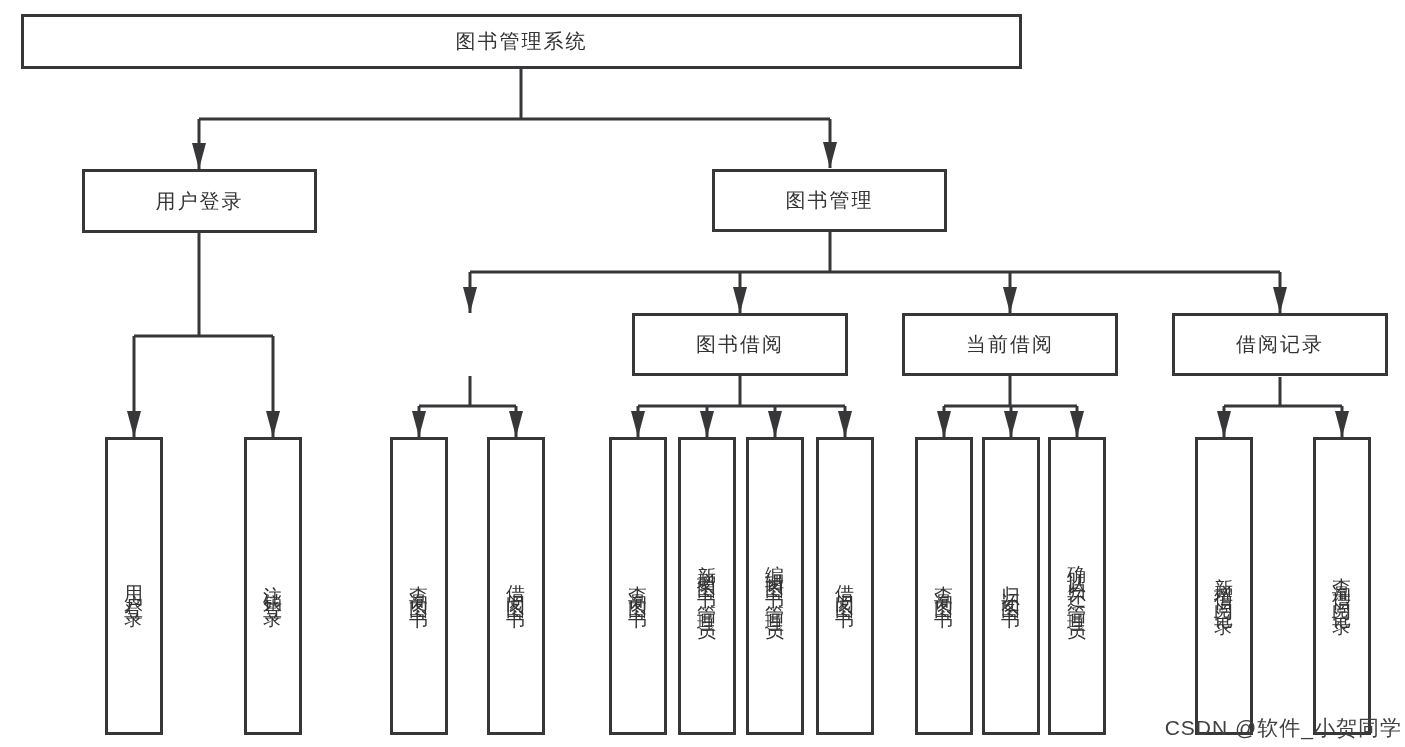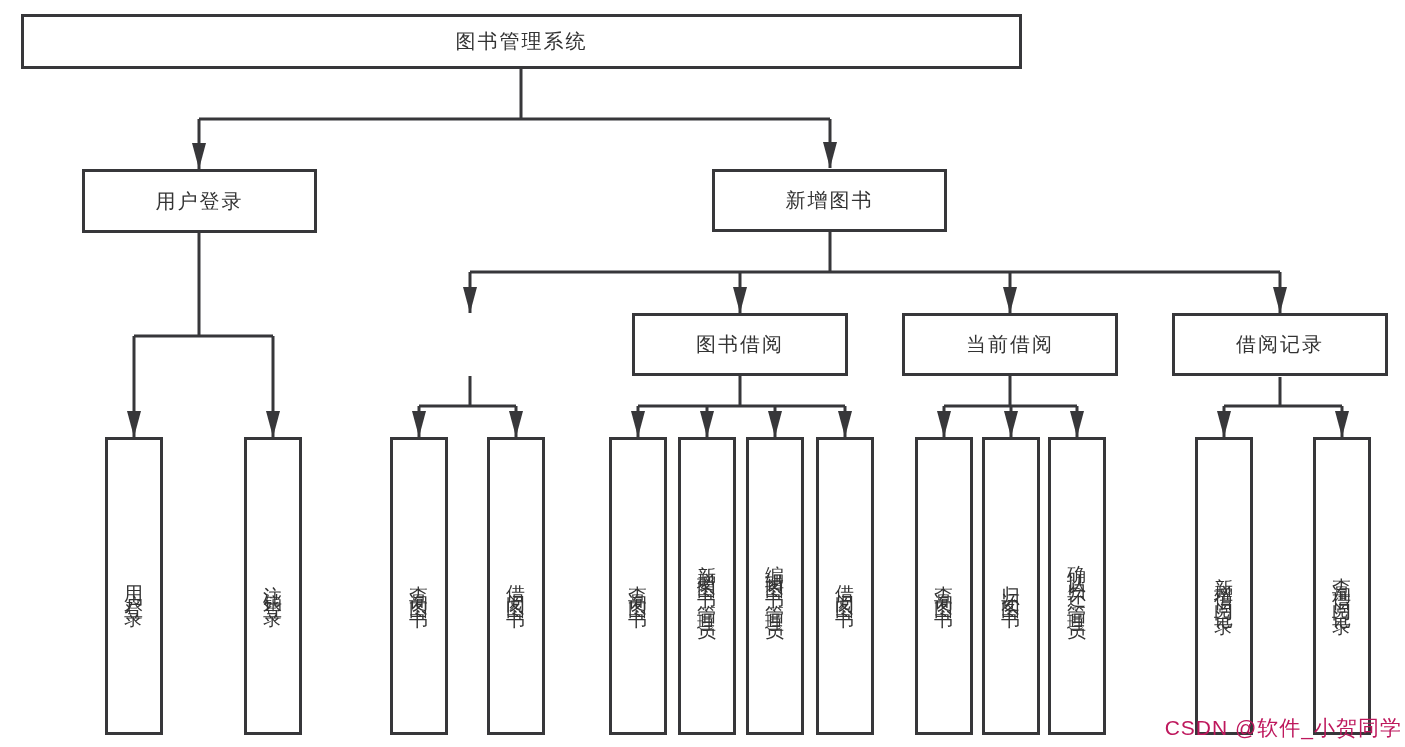--- a/index.html
+++ b/index.html
@@ -35,21 +35,21 @@
     text-orientation:mixed;
     letter-spacing:8px;
     font-size:19px;
     line-height:1;
   }
   #watermark{
     position:absolute;
     top:714px;right:3px;
     font-size:21px;
     letter-spacing:1px;
-    color:#be185d;
+    color:#404040;
     z-index:5;
     white-space:nowrap;
   }
 </style>
 </head>
 <body>
 
 <div id="canvas">
 
   <svg id="wires" viewBox="0 0 1405 747" xmlns="http://www.w3.org/2000/svg">
@@ -92,21 +92,21 @@
       <line x1="1077" y1="406" x2="1077" y2="437" marker-end="url(#arw)"></line>
 
       <line x1="1224" y1="406" x2="1224" y2="437" marker-end="url(#arw)"></line>
       <line x1="1342" y1="406" x2="1342" y2="437" marker-end="url(#arw)"></line>
     </g>
   </svg>
 
   <div class="node h" style="left:21px;top:14px;width:1001px;height:55px">图书管理系统</div>
 
   <div class="node h" style="left:82px;top:169px;width:235px;height:64px">用户登录</div>
-  <div class="node h" style="left:712px;top:169px;width:235px;height:63px">新增图书</div>
+  <div class="node h" style="left:712px;top:169px;width:235px;height:63px">图书管理</div>
 
   <div class="node h" style="left:902px;top:313px;width:216px;height:63px">当前借阅</div>
   <div class="node h" style="left:632px;top:313px;width:216px;height:63px">图书借阅</div>
   <div class="node h" style="left:1172px;top:313px;width:216px;height:63px">借阅记录</div>
 
   <div class="node v" style="left:105px;top:437px;width:58px;height:298px">用户登录</div>
   <div class="node v" style="left:244px;top:437px;width:58px;height:298px">注销登录</div>
 
   <div class="node v" style="left:390px;top:437px;width:58px;height:298px">查询图书</div>
   <div class="node v" style="left:487px;top:437px;width:58px;height:298px">借阅图书</div>

